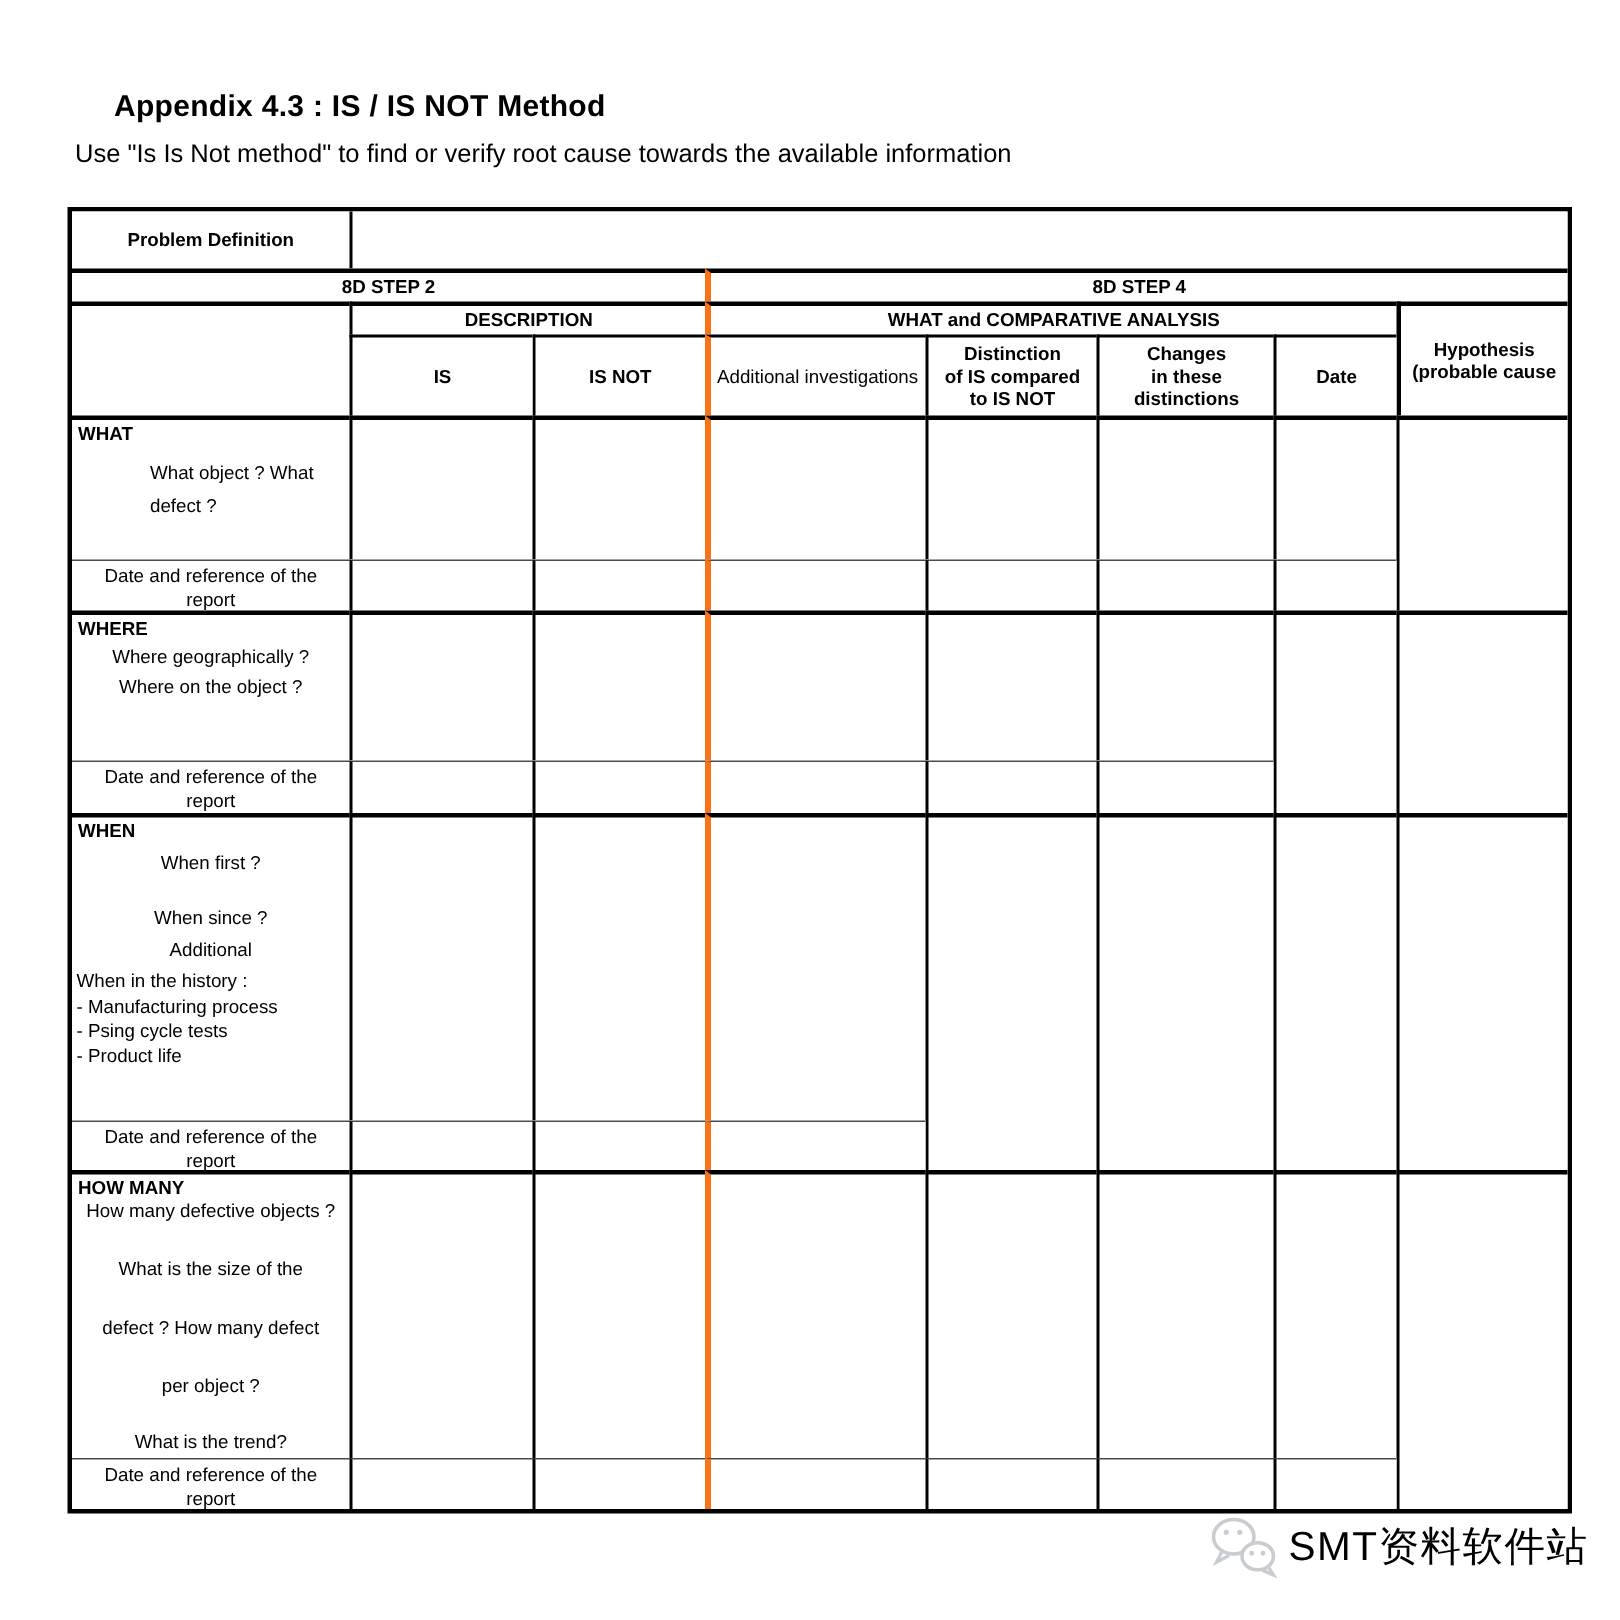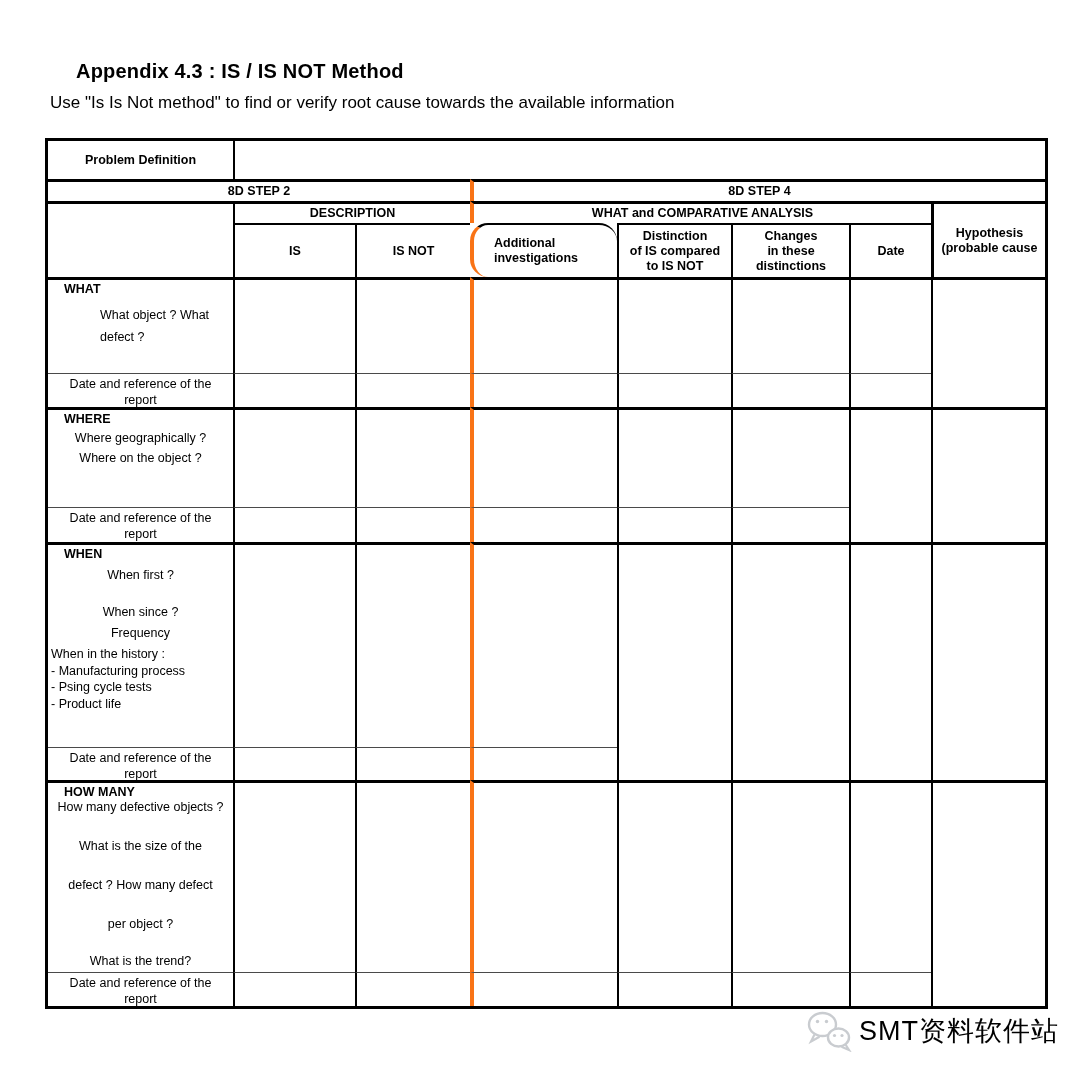--- a/index.html
+++ b/index.html
@@ -36,22 +36,22 @@
   }
   .bl2 { border-left: 2px solid #000; }
   .bl3 { border-left: 3px solid #000; }
   .bl4 { border-left: 4px solid #f97316; }
   .bt1 { border-top: 1px solid #4a4a4a; }
   .bt2 { border-top: 2px solid #000; }
   .bt3 { border-top: 3px solid #000; }
   .hc { display: flex; align-items: center; justify-content: center;
         font-weight: bold; text-align: center; }
   .hl { display: flex; align-items: center; justify-content: flex-start;
-        font-weight: bold; text-align: left; padding: 2px 20px; border-radius: 18px; }
-  .sec-title { font-weight: bold; padding: 2px 1px 0 16px; font-size: 12.5px; }
+        font-weight: normal; text-align: left; padding: 2px 4px; }
+  .sec-title { font-weight: bold; padding: 2px 1px 0 4px; font-size: 12.5px; }
   .ctr { text-align: center; }
   .date-lbl { text-align: center; padding: 2px 17px 0 17px; line-height: 16px; }
   .what-q { padding-left: 52px; padding-top: 7px; line-height: 22px; }
   .mt4  { margin-top: 4px; }
   .mt6  { margin-top: 6px; }
   .mt20 { margin-top: 5px; }
   .mt22 { margin-top: 22px; }
   .mt24 { margin-top: 24px; }
   .left-block { text-align: left; padding-left: 3px; line-height: 16.5px; }
   .hyp-line { text-align: center; white-space: nowrap; }
@@ -149,21 +149,21 @@
   <div class="cell bt1 bl2" style="grid-area:8/2/9/3"></div>
   <div class="cell bt1 bl2" style="grid-area:8/3/9/4"></div>
   <div class="cell bt1 bl4" style="grid-area:8/4/9/5"></div>
   <div class="cell bt1 bl2" style="grid-area:8/5/9/6"></div>
   <div class="cell bt1 bl2" style="grid-area:8/6/9/7"></div>
 
   <div class="cell bt3" style="grid-area:9/1/10/2">
     <div class="sec-title">WHEN</div>
     <div class="ctr mt6">When first ?</div>
     <div class="ctr mt22">When since ?</div>
-    <div class="ctr mt6">Frequency</div>
+    <div class="ctr mt6">Additional</div>
     <div class="left-block mt20">
       <div>When in the history :</div>
       <div>- Manufacturing process</div>
       <div>- Psing cycle tests</div>
       <div>- Product life</div>
     </div>
   </div>
   <div class="cell bt3 bl2" style="grid-area:9/2/10/3"></div>
   <div class="cell bt3 bl2" style="grid-area:9/3/10/4"></div>
   <div class="cell bt3 bl4" style="grid-area:9/4/10/5"></div>

